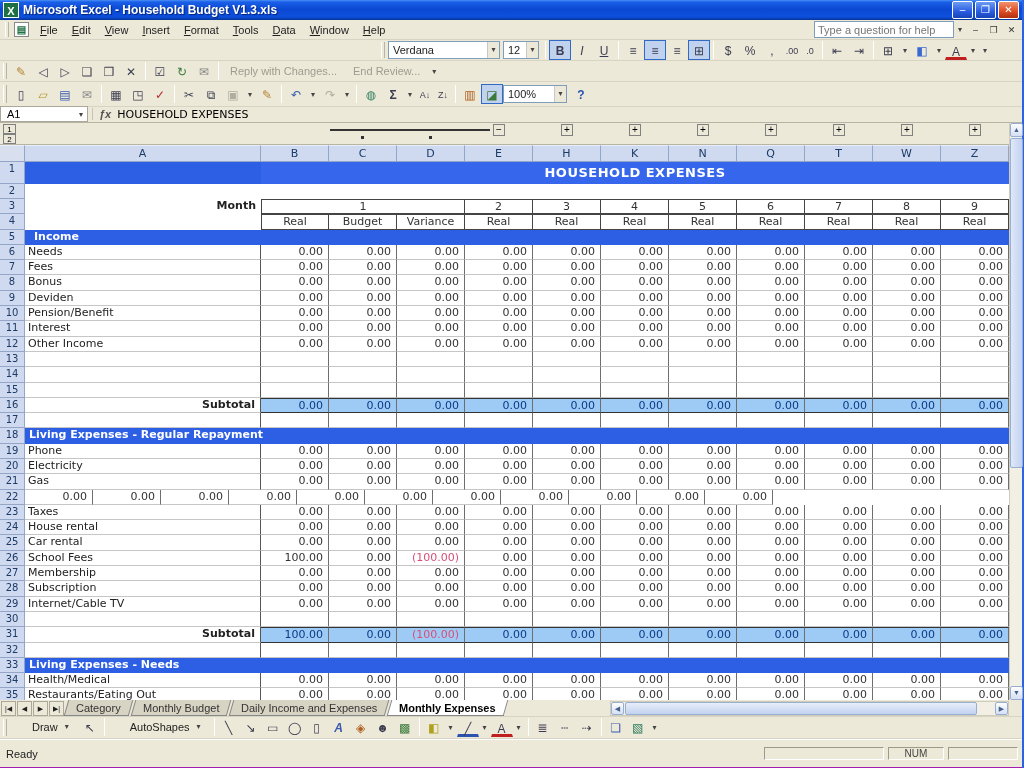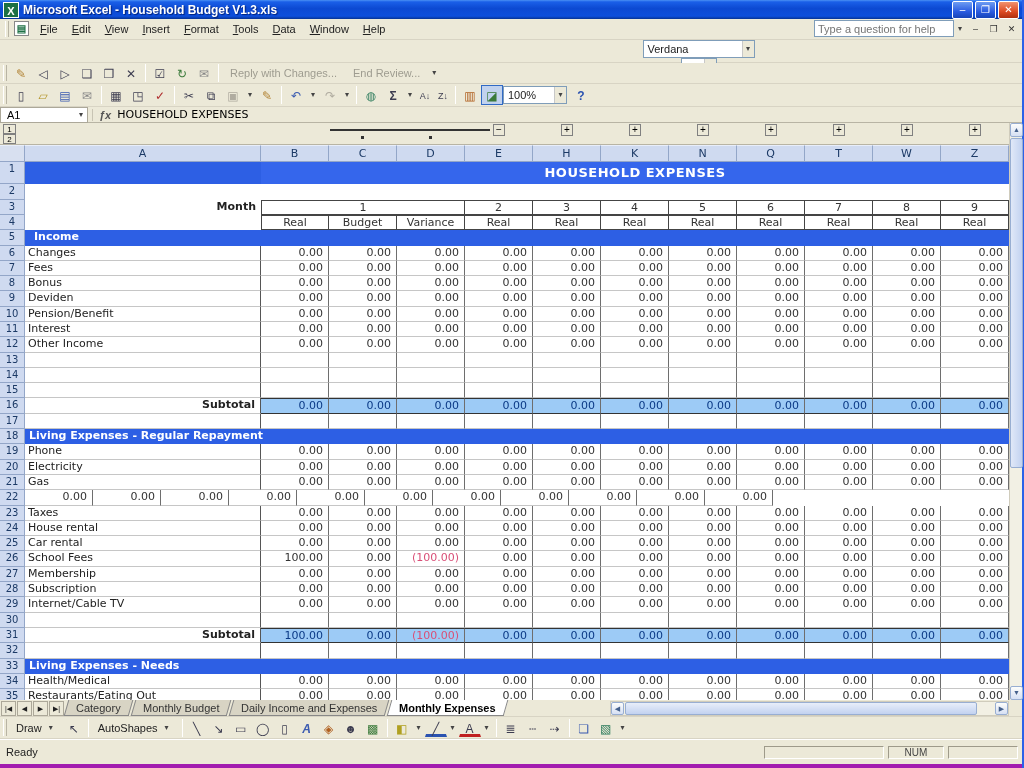--- a/index.html
+++ b/index.html
@@ -28,21 +28,21 @@
   .menu-item::first-letter { text-decoration:underline; }
   .helpbox { margin-left:auto; display:flex; align-items:center; }
   .helpbox input { width:140px; height:17px; border:1px solid #7f9db9; font-size:11px; color:#999;
     padding:0 3px; font-family:"Liberation Sans",sans-serif; }
   .dd-small { width:12px; text-align:center; color:#444; font-size:8px; }
   .wbbtn { width:17px; height:15px; margin-left:1px; text-align:center; line-height:14px; font-size:9px;
     color:#333; border:1px solid transparent; }
 
   
   .toolbar { display:flex; align-items:center; background:#ece9d8; border-bottom:1px solid #d8d4c4; }
-  .fmtbar { height:23px; padding-left:378px;flex-direction:column; }
+  .fmtbar { height:23px; padding-left:378px; }
   .revbar { height:22px; }
   .stdbar { height:27px; }
   .tbi { min-width:22px; height:20px; line-height:20px; text-align:center; font-size:12px; color:#3c3c50;
     border:1px solid transparent; }
   .tbi.small { min-width:18px; }
   .tbi.pressed { border:1px solid #316ac5; background:#c1d2ee; }
   .tbi.disabled { color:#b0aca0; }
   .sep { width:1px; height:18px; background:#c0bcac; border-right:1px solid #fff; margin:0 3px; }
   .combo { height:18px; background:#fff; border:1px solid #7f9db9; display:flex; align-items:center;
     padding-left:4px; margin-right:3px; font-size:11px; color:#222; }
@@ -114,25 +114,25 @@
   .tab > span { display:inline-block; transform:skewX(16deg); }
   .tab.active { background:#fff; font-weight:bold; color:#000; z-index:2; }
   .hscroll { position:absolute; left:610px; top:1px; width:399px; height:15px; background:#f2f0e4;
     display:flex; border:1px solid #d0ccbc; }
   .hthumb { height:13px; width:352px; background:linear-gradient(180deg,#e8eefa,#c2d2f0);
     border:1px solid #98aed2; border-radius:2px; margin-left:1px; }
   .sbtn.h { height:13px; }
 
   
   .drawbar { height:25px; }
-  .txtbtn { padding:0 6px; height:20px; line-height:20px; color:#222; display:flex; gap:3px; }
+  .txtbtn { padding:0 6px; height:20px; line-height:20px; color:#222; display:flex; gap:3px;margin-left:16px; }
 
   
   .statusbar { height:32px; display:flex; align-items:center; background:#ece9d8;
-    border-top:1px solid #fff; border-bottom:4px solid #a21caf; padding-left:6px; color:#222; }
+    border-top:1px solid #fff; border-bottom:1px solid #a21caf; padding-left:6px; color:#222; }
   .spanel { height:13px; border:1px solid; border-color:#9e9a8a #fff #fff #9e9a8a; margin-left:4px;
     text-align:center; line-height:12px; font-size:10px; color:#444; }
 </style>
 </head>
 <body>
 
 <div class="window">
 
   <div class="titlebar">
     <span class="app-icon">X</span>
@@ -325,21 +325,21 @@
           <div class="vc boxed center">Real</div>
           <div class="vc boxed center">Real</div>
           <div class="vc boxed center">Real</div>
         </div>
         <div class="grow">
           <div class="gut">5</div>
           <div class="merged section" style="width: 984px; padding-left: 9px;">Income</div>
         </div>
         <div class="grow">
           <div class="gut">6</div>
-          <div class="ca ">Changes</div>
+          <div class="ca ">Needs</div>
           <div class="vc num">0.00</div>
           <div class="vc num">0.00</div>
           <div class="vc num">0.00</div>
           <div class="vc num">0.00</div>
           <div class="vc num">0.00</div>
           <div class="vc num">0.00</div>
           <div class="vc num">0.00</div>
           <div class="vc num">0.00</div>
           <div class="vc num">0.00</div>
           <div class="vc num">0.00</div>

